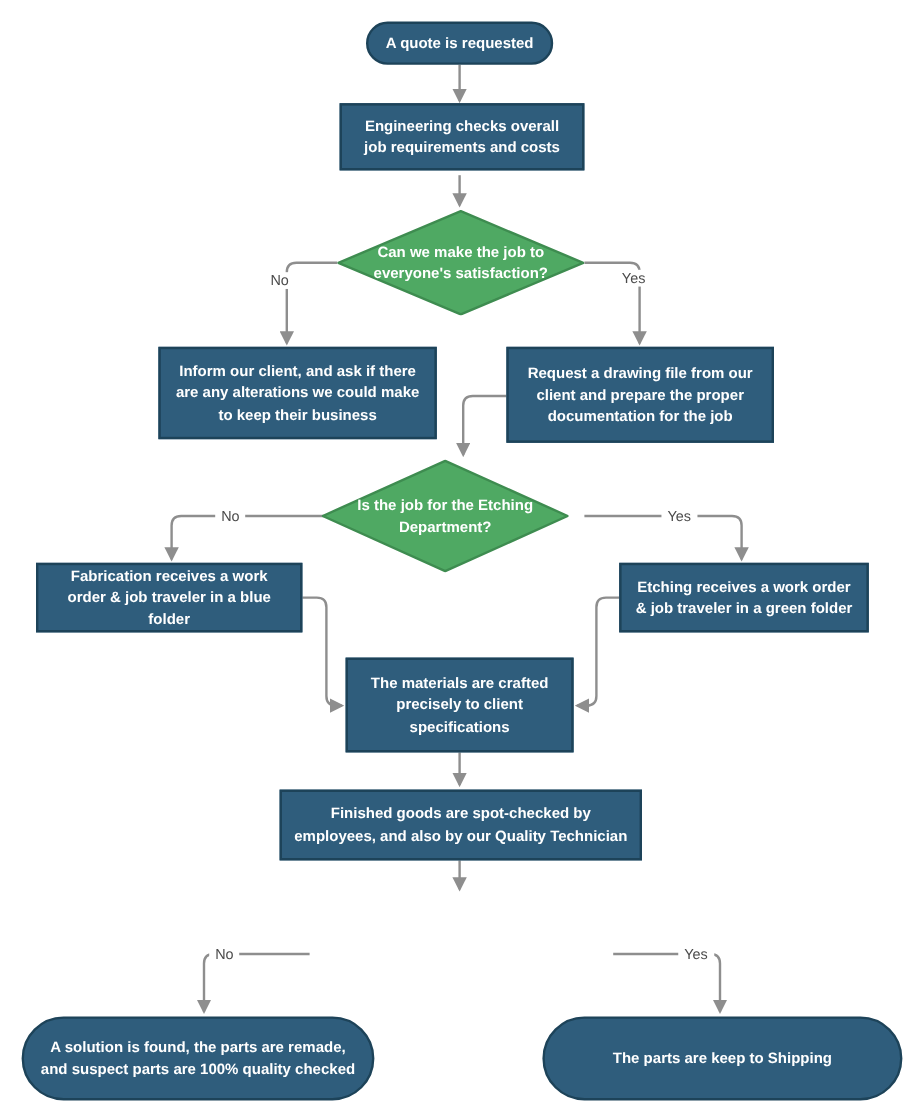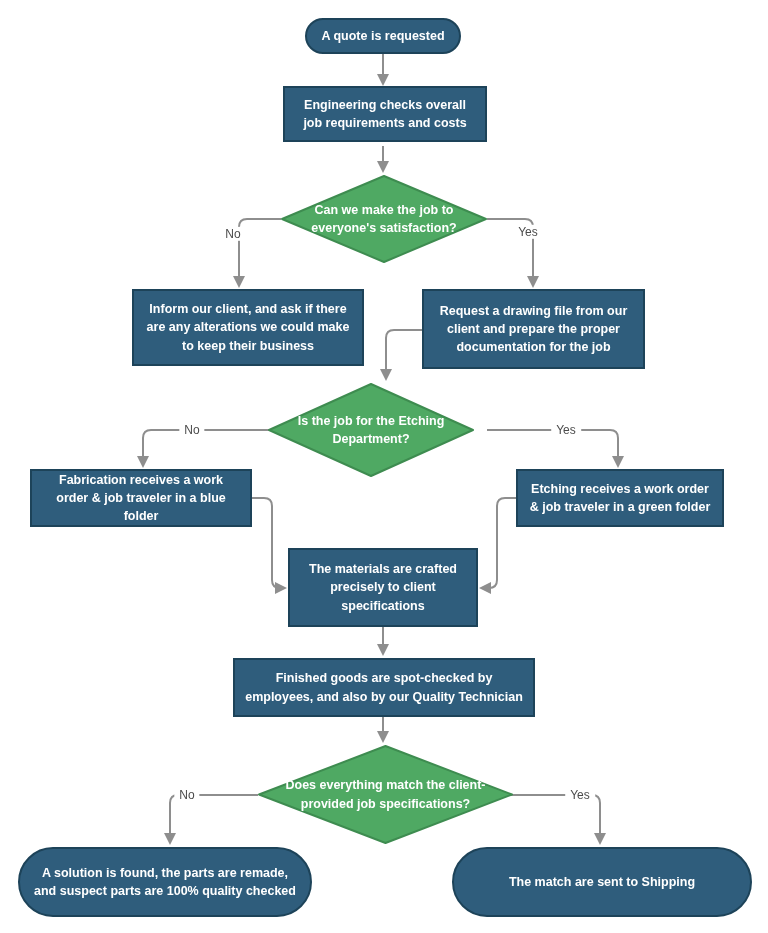--- a/index.html
+++ b/index.html
@@ -106,31 +106,25 @@
   </div>
 
   <div class="node process" style="left:288px;top:548px;width:190px;height:79px">
     <div class="node-label">The materials are crafted precisely to  client specifications</div>
   </div>
 
   <div class="node process" style="left:233px;top:658px;width:302px;height:59px">
     <div class="node-label">Finished goods are spot-checked by employees, and also by our Quality Technician</div>
   </div>
 
-  <div class="node decision" style="left:258px;top:745px;width:255px;height:99px">
-    <svg viewBox="0 0 255 99" preserveAspectRatio="none">
-      <polygon points="127.5,1 254,49.5 127.5,98 1,49.5"></polygon>
-    </svg>
-    <div class="node-label">Does everything match the client-provided job specifications?</div>
-  </div>
 
   <div class="edge-label" style="left:187px;top:795px">No</div>
   <div class="edge-label" style="left:580px;top:795px">Yes</div>
 
   <div class="node terminator" style="left:18px;top:847px;width:294px;height:70px">
     <div class="node-label">A solution is found, the parts are remade, and suspect parts are 100% quality checked</div>
   </div>
 
   <div class="node terminator" style="left:452px;top:847px;width:300px;height:70px">
-    <div class="node-label">The match are sent to Shipping</div>
+    <div class="node-label">The parts are keep to Shipping</div>
   </div>
 
 </div>
 
 </body></html>

